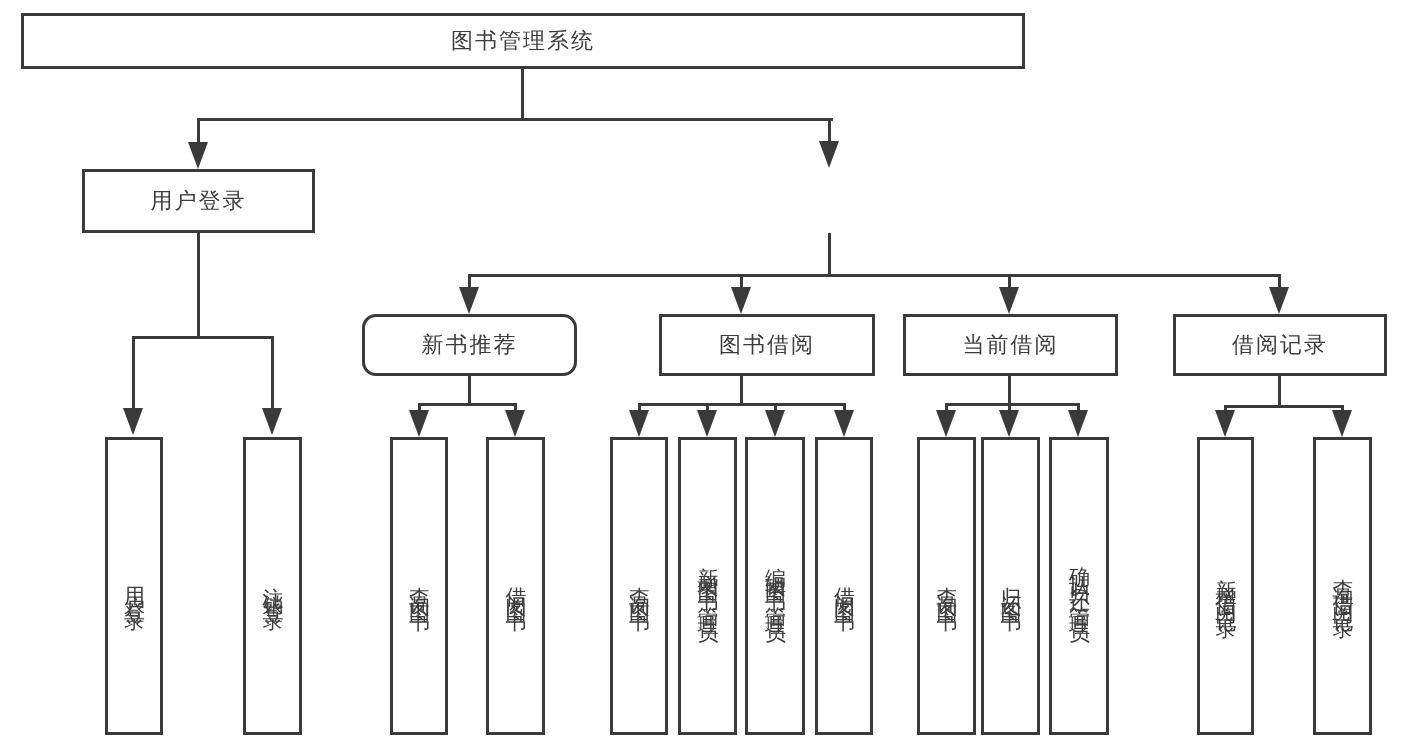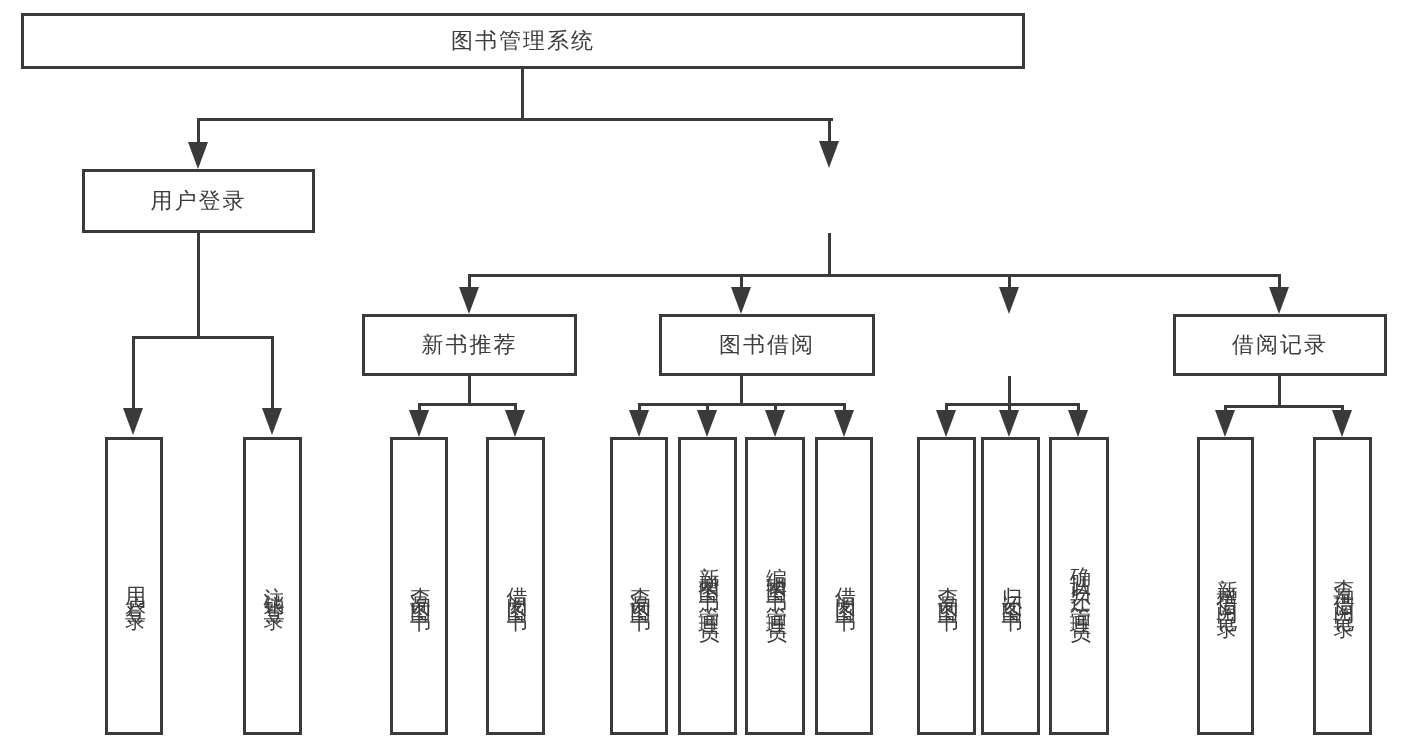--- a/index.html
+++ b/index.html
@@ -1,20 +1,20 @@
 <!DOCTYPE html>
 <html><head>
 <meta charset="utf-8">
 <style>
   html,body{margin:0;padding:0;background:#ffffff;}
   #canvas{
     position:relative;
     width:1405px;height:747px;
     background:#ffffff;
-    font-family:Liberation Mono, monospace;
+    font-family:Liberation Serif, serif;
     overflow:hidden;
   }
   .box{
     position:absolute;box-sizing:border-box;
     border:3px solid #3a3a3a;background:#ffffff;
     display:flex;align-items:center;justify-content:center;
     color:#3c3c3c;font-size:22px;letter-spacing:2px;
     white-space:nowrap;
   }
   .leaf span{
@@ -70,25 +70,28 @@
     <div class="vl" style="left:468px;top:274px;height:14px;"></div>
     <div class="ar" style="left:459px;top:287px;"></div>
     <div class="vl" style="left:740px;top:274px;height:14px;"></div>
     <div class="ar" style="left:731px;top:287px;"></div>
     <div class="vl" style="left:1008px;top:274px;height:14px;"></div>
     <div class="ar" style="left:999px;top:287px;"></div>
     <div class="vl" style="left:1278px;top:274px;height:14px;"></div>
     <div class="ar" style="left:1269px;top:287px;"></div>
   </div>
 
-  <div class="box" style="left:362px;top:314px;width:215px;height:62px;">
+  <div class="box" style="left:362px;top:314px;width:215px;height:62px;border-radius:14px;">
     <span>新书推荐</span>
   </div>
   <div class="box" style="left:659px;top:314px;width:216px;height:62px;">
     <span>图书借阅</span>
+  </div>
+  <div class="box" style="left:903px;top:314px;width:215px;height:62px;">
+    <span>当前借阅</span>
   </div>
   <div class="box" style="left:1173px;top:314px;width:214px;height:62px;">
     <span>借阅记录</span>
   </div>
 
   <div>
     <div class="vl" style="left:468px;top:376px;height:27px;"></div>
     <div class="hl" style="left:418px;top:403px;width:99px;"></div>
     <div class="vl" style="left:418px;top:403px;height:8px;"></div>
     <div class="ar" style="left:409px;top:410px;"></div>

